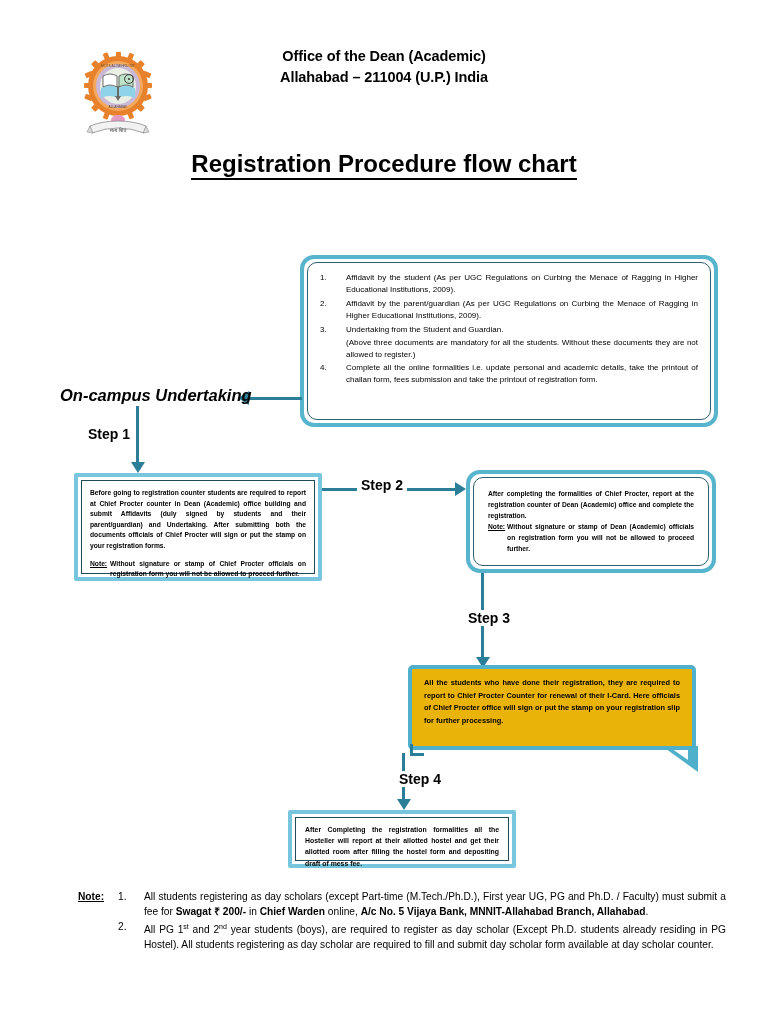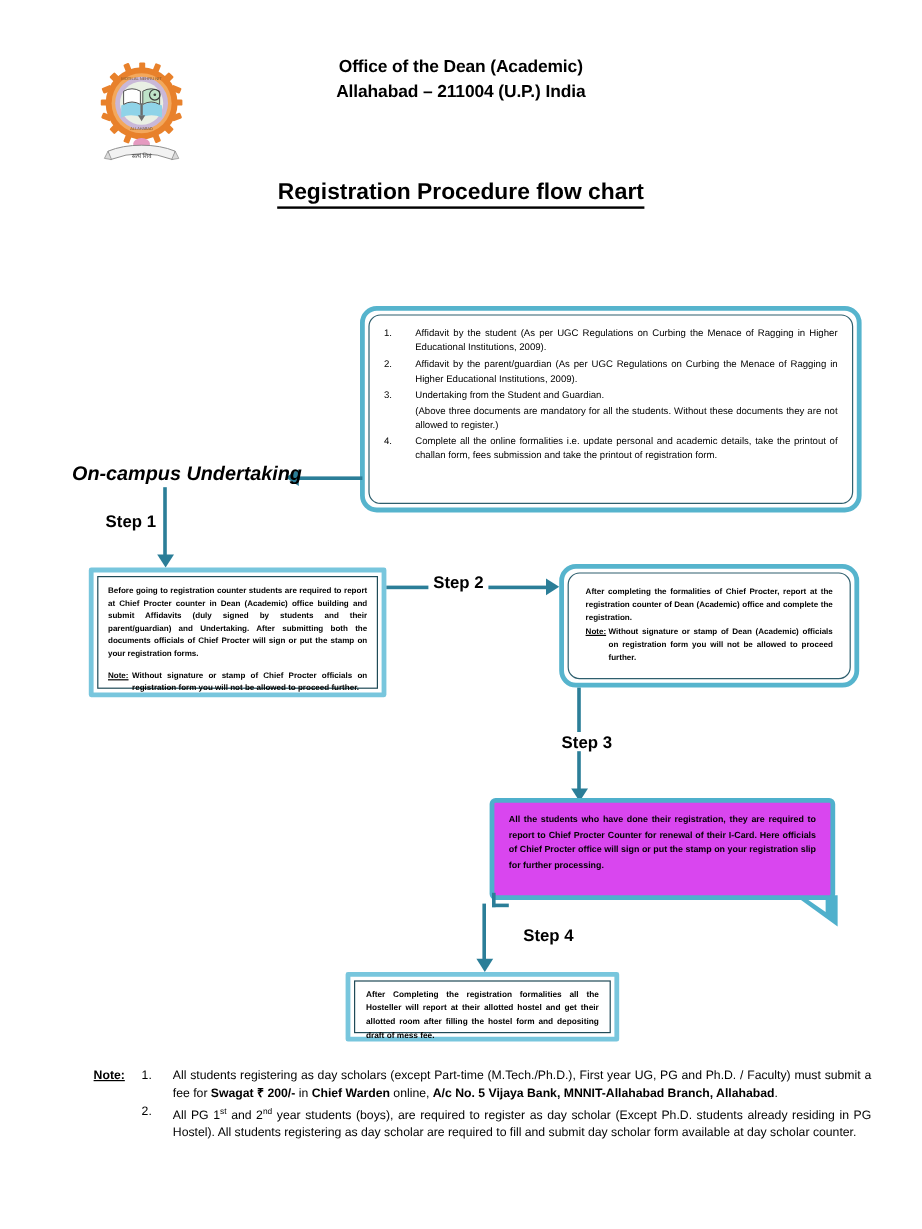--- a/index.html
+++ b/index.html
@@ -33,21 +33,21 @@
     font-size: 14.5px;
     line-height: 21px;
     letter-spacing: -0.1px;
   }
   .doc-title {
     position: absolute;
     left: 0; top: 150px;
     width: 768px;
     text-align: center;
     font-weight: bold;
-    font-size: 19px;
+    font-size: 24px;
   }
   .doc-title span {
     border-bottom: 2px solid #000;
     padding-bottom: 1px;
   }
 
   
   .logo {
     position: absolute;
     left: 80px; top: 50px;
@@ -139,21 +139,21 @@
   
   #box-step3 {
     left: 408px; top: 665px;
     width: 288px; height: 85px;
   }
   #box-step3 .callout {
     position: absolute;
     inset: 0;
     border: 4px solid #4fb0cc;
     border-radius: 5px;
-    background: #d946ef;
+    background: #eab308;
     box-sizing: border-box;
     padding: 8px 12px 8px 12px;
   }
   #box-step3 .tail {
     position: absolute;
     right: -2px;
     bottom: -22px;
     width: 0; height: 0;
     border-left: 36px solid transparent;
     border-top: 26px solid #4fb0cc;
@@ -213,21 +213,21 @@
   .step-label {
     position: absolute;
     font-size: 14px;
     font-weight: bold;
     background: #ffffff;
     padding: 0 4px;
   }
   #step1-label { left: 84px; top: 426px; }
   #step2-label { left: 357px; top: 477px; }
   #step3-label { left: 464px; top: 610px; }
-  #step4-label { left: 395px; top: 771px; margin-left: 37px; }
+  #step4-label { left: 395px; top: 771px; }
 
   
   .note-block {
     position: absolute;
     left: 78px; top: 890px;
     width: 648px;
   }
   .note-row { display: flex; font-size: 10.2px; line-height: 14.6px; }
   .note-lead {
     flex: 0 0 40px;

